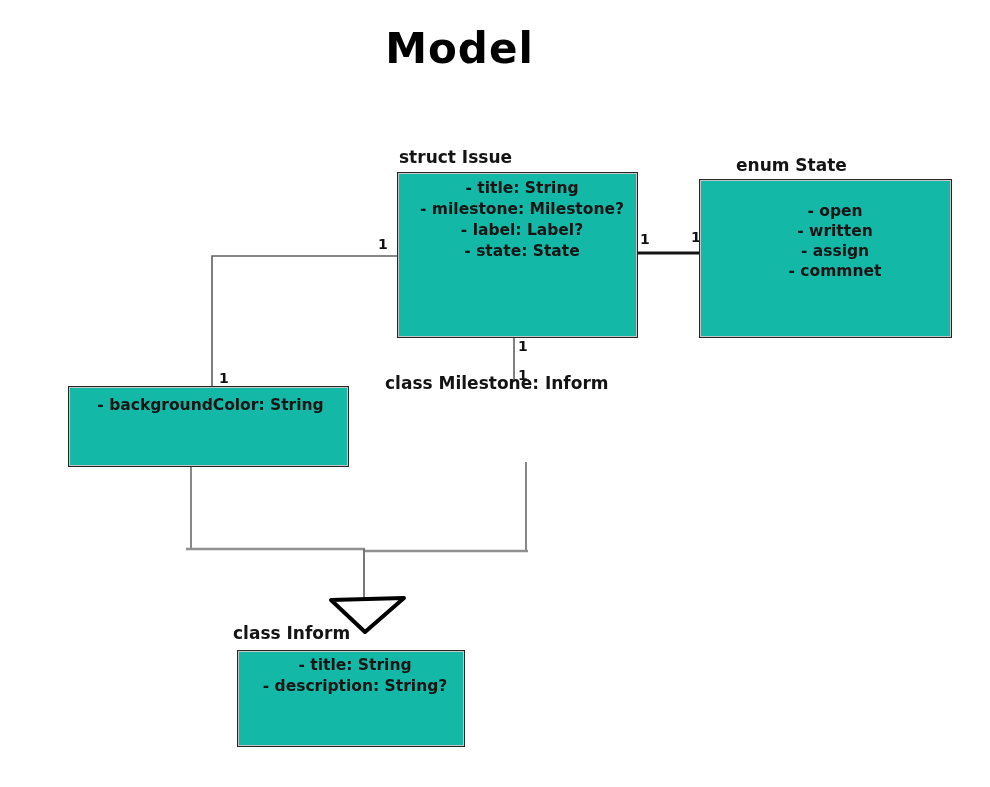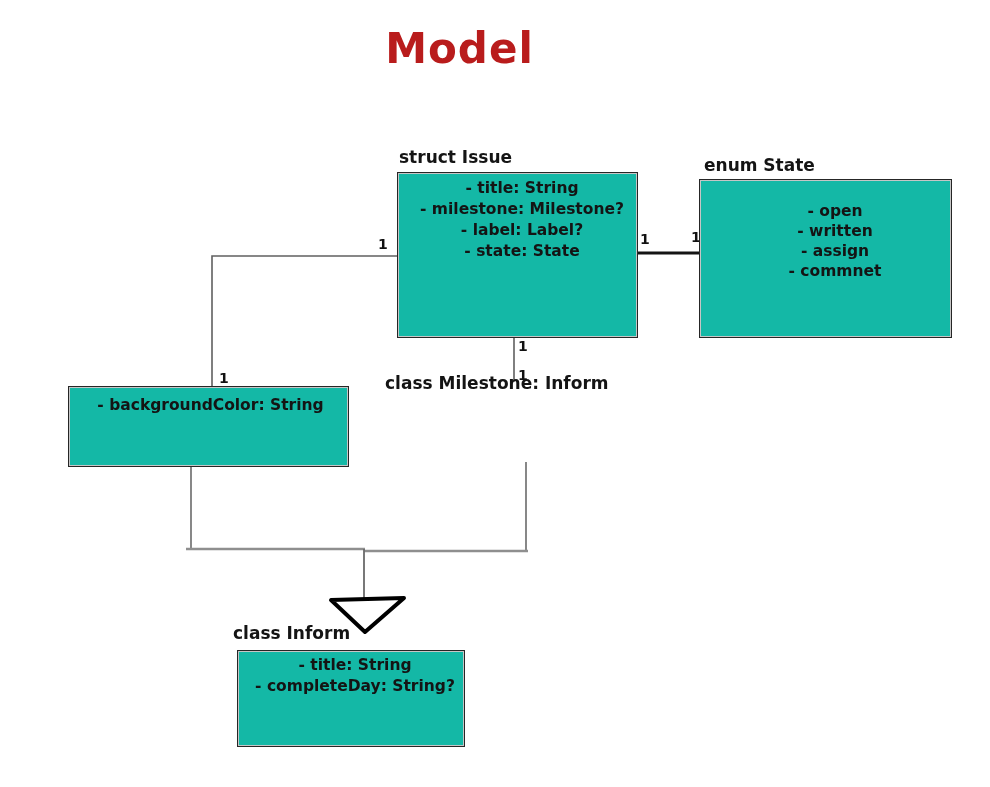--- a/index.html
+++ b/index.html
@@ -10,21 +10,21 @@
     font-family:"DejaVu Sans","Liberation Sans",sans-serif;
     color:#161616;
     overflow:hidden;
   }
   .diagram-title{
     position:absolute;
     left:352px;top:24px;width:215px;height:60px;
     font-size:42px;font-weight:bold;
     text-align:center;
     letter-spacing:1px;
-    color:#b91c1c;
+    color:#000000;
   }
   .wires{position:absolute;left:0;top:0;pointer-events:none;}
   .node{
     position:absolute;
     background:#14b8a6;
     border:1.7px solid #262626;
     box-shadow:inset 0 0 0 1px #c6c6c6;
     box-sizing:border-box;
     text-align:center;
   }
@@ -83,33 +83,33 @@
   <div class="mult" style="left:518px;top:367px;">1</div>
 
   <div class="node-header" style="left:399px;top:147px;">struct Issue</div>
   <div class="node n-issue">
     <div class="field">- title: String</div>
     <div class="field">- milestone: Milestone?</div>
     <div class="field">- label: Label?</div>
     <div class="field">- state: State</div>
   </div>
 
-  <div class="node-header" style="left:704px;top:155px;">enum State</div>
+  <div class="node-header" style="left:736px;top:155px;">enum State</div>
   <div class="node n-state">
     <div class="field">- open</div>
     <div class="field">- written</div>
     <div class="field">- assign</div>
     <div class="field">- commnet</div>
   </div>
 
   <div class="node n-label">
     <div class="field">- backgroundColor: String</div>
   </div>
 
   <div class="node-header" style="left:385px;top:373px;">class Milestone: Inform</div>
 
   <div class="node-header" style="left:233px;top:623px;">class Inform</div>
   <div class="node n-inform">
     <div class="field">- title: String</div>
-    <div class="field">- completeDay: String?</div>
+    <div class="field">- description: String?</div>
   </div>
 
 </div>
 
 </body></html>

